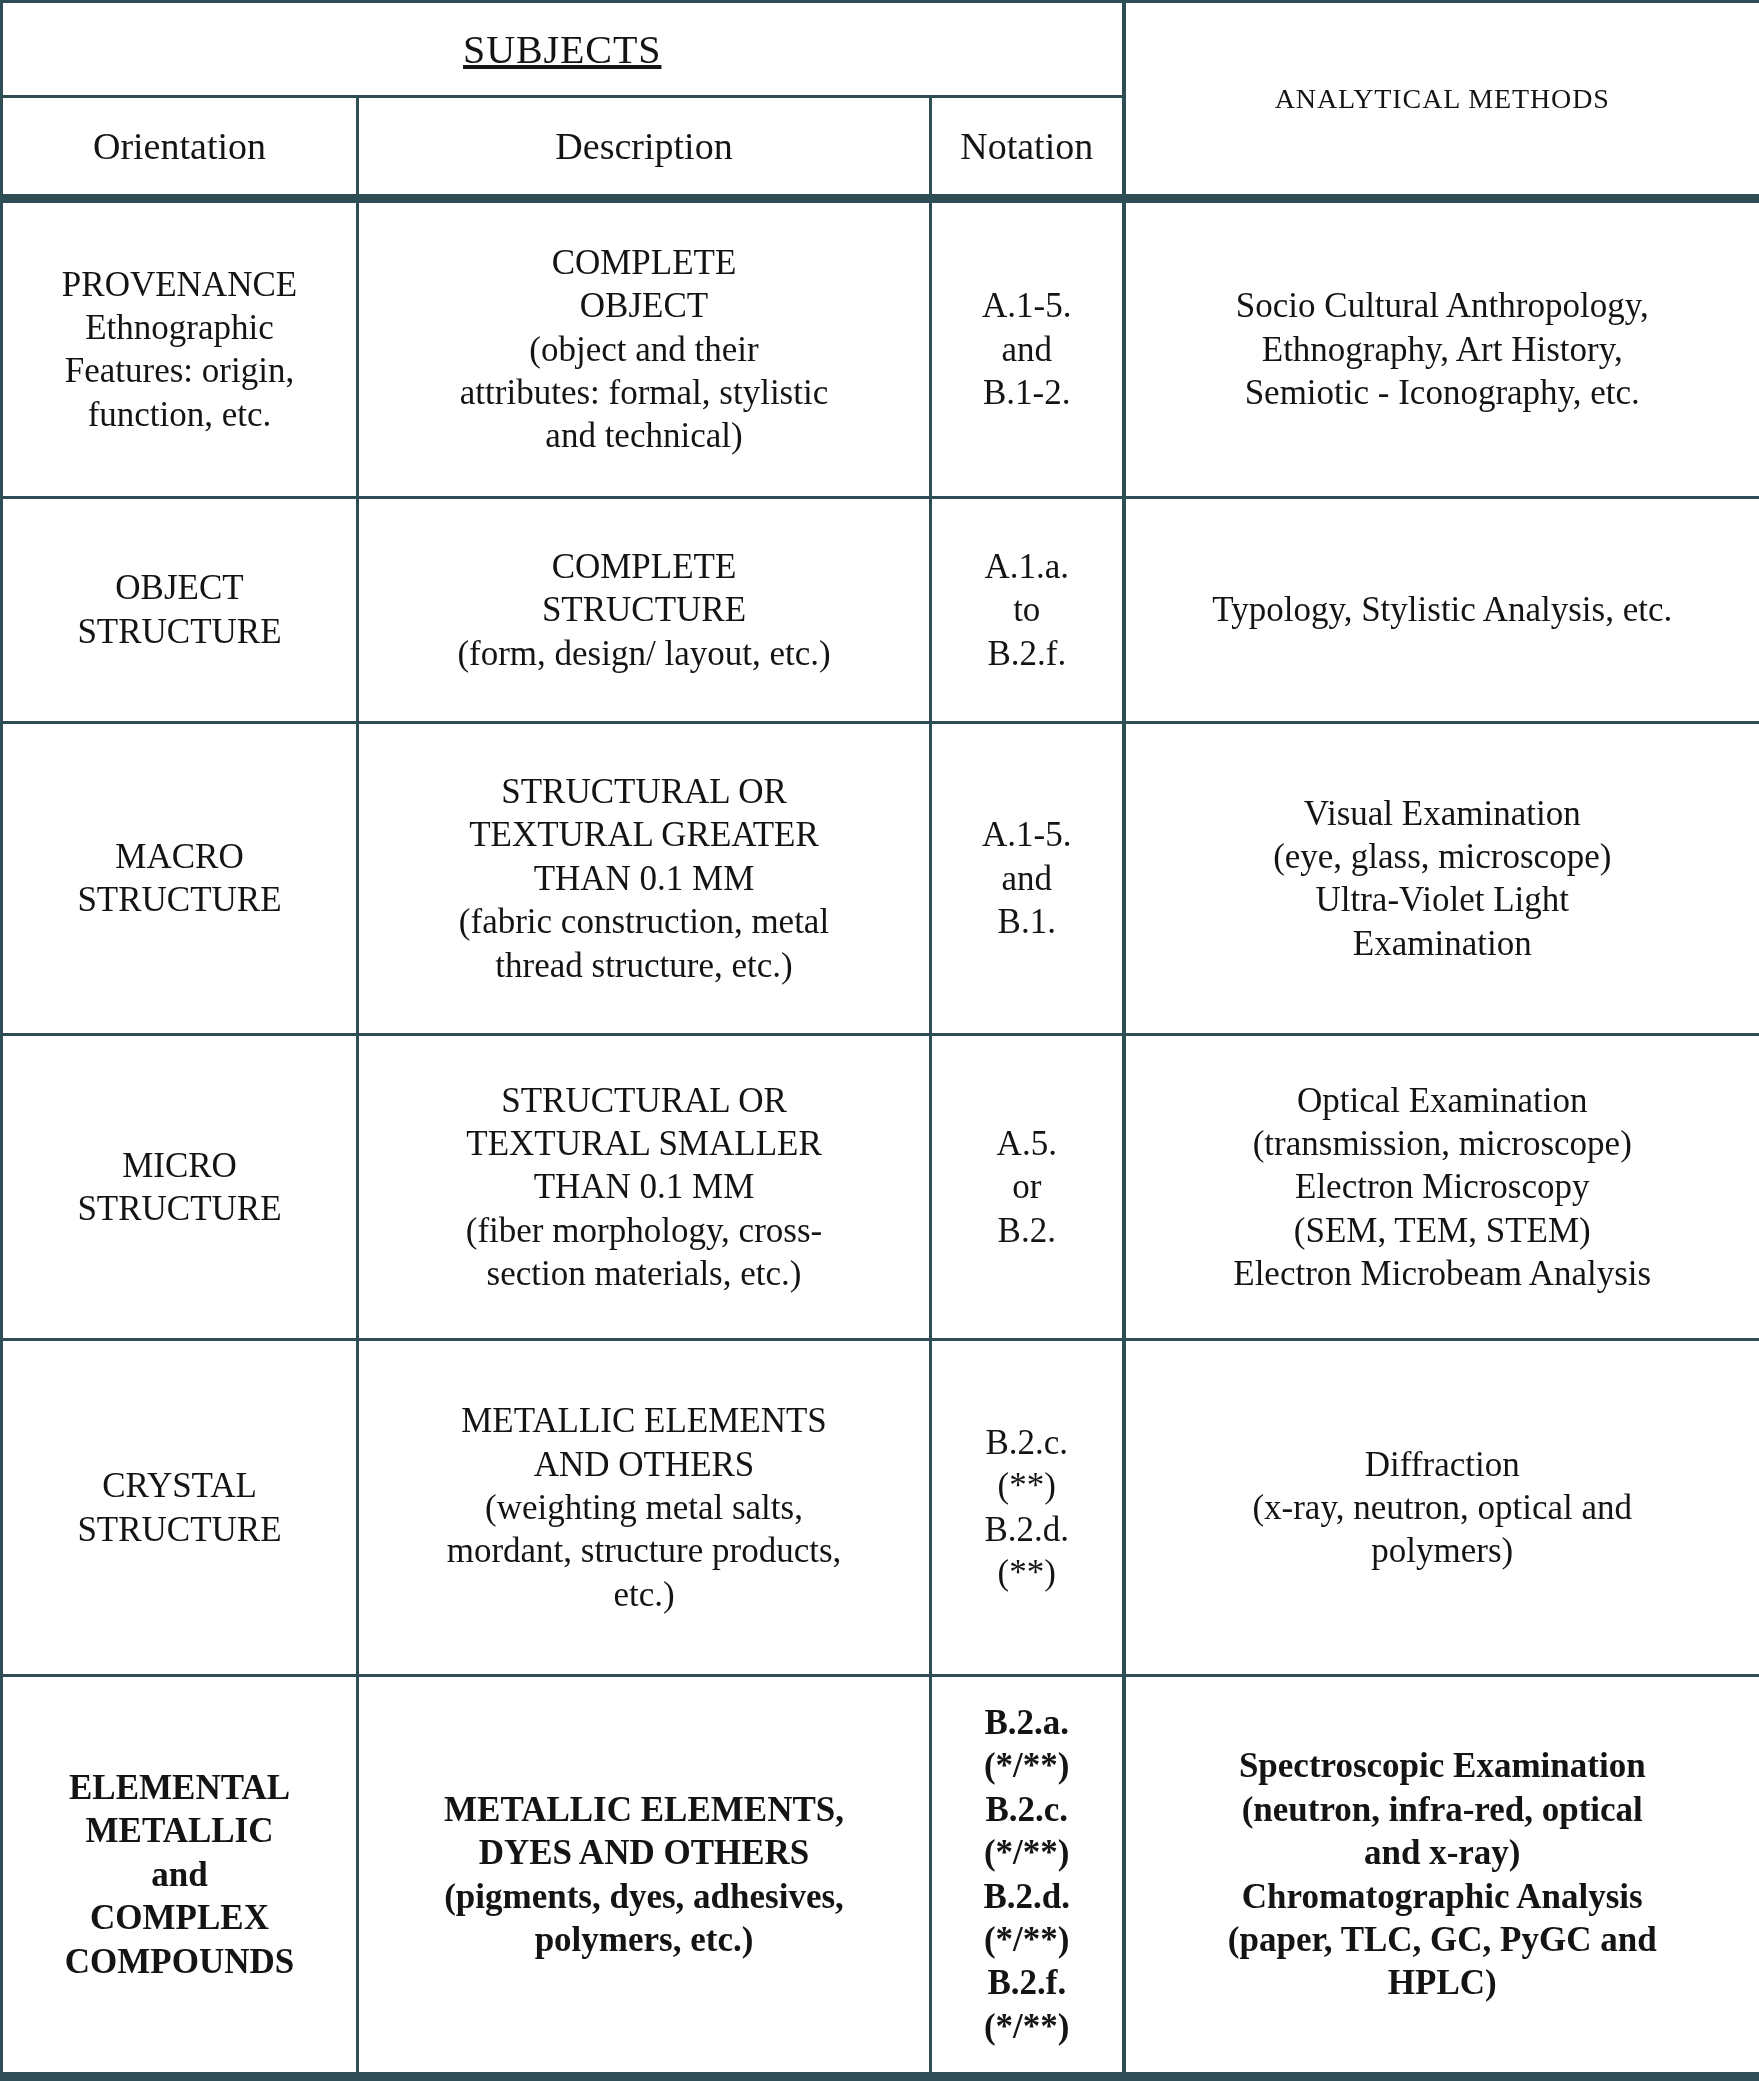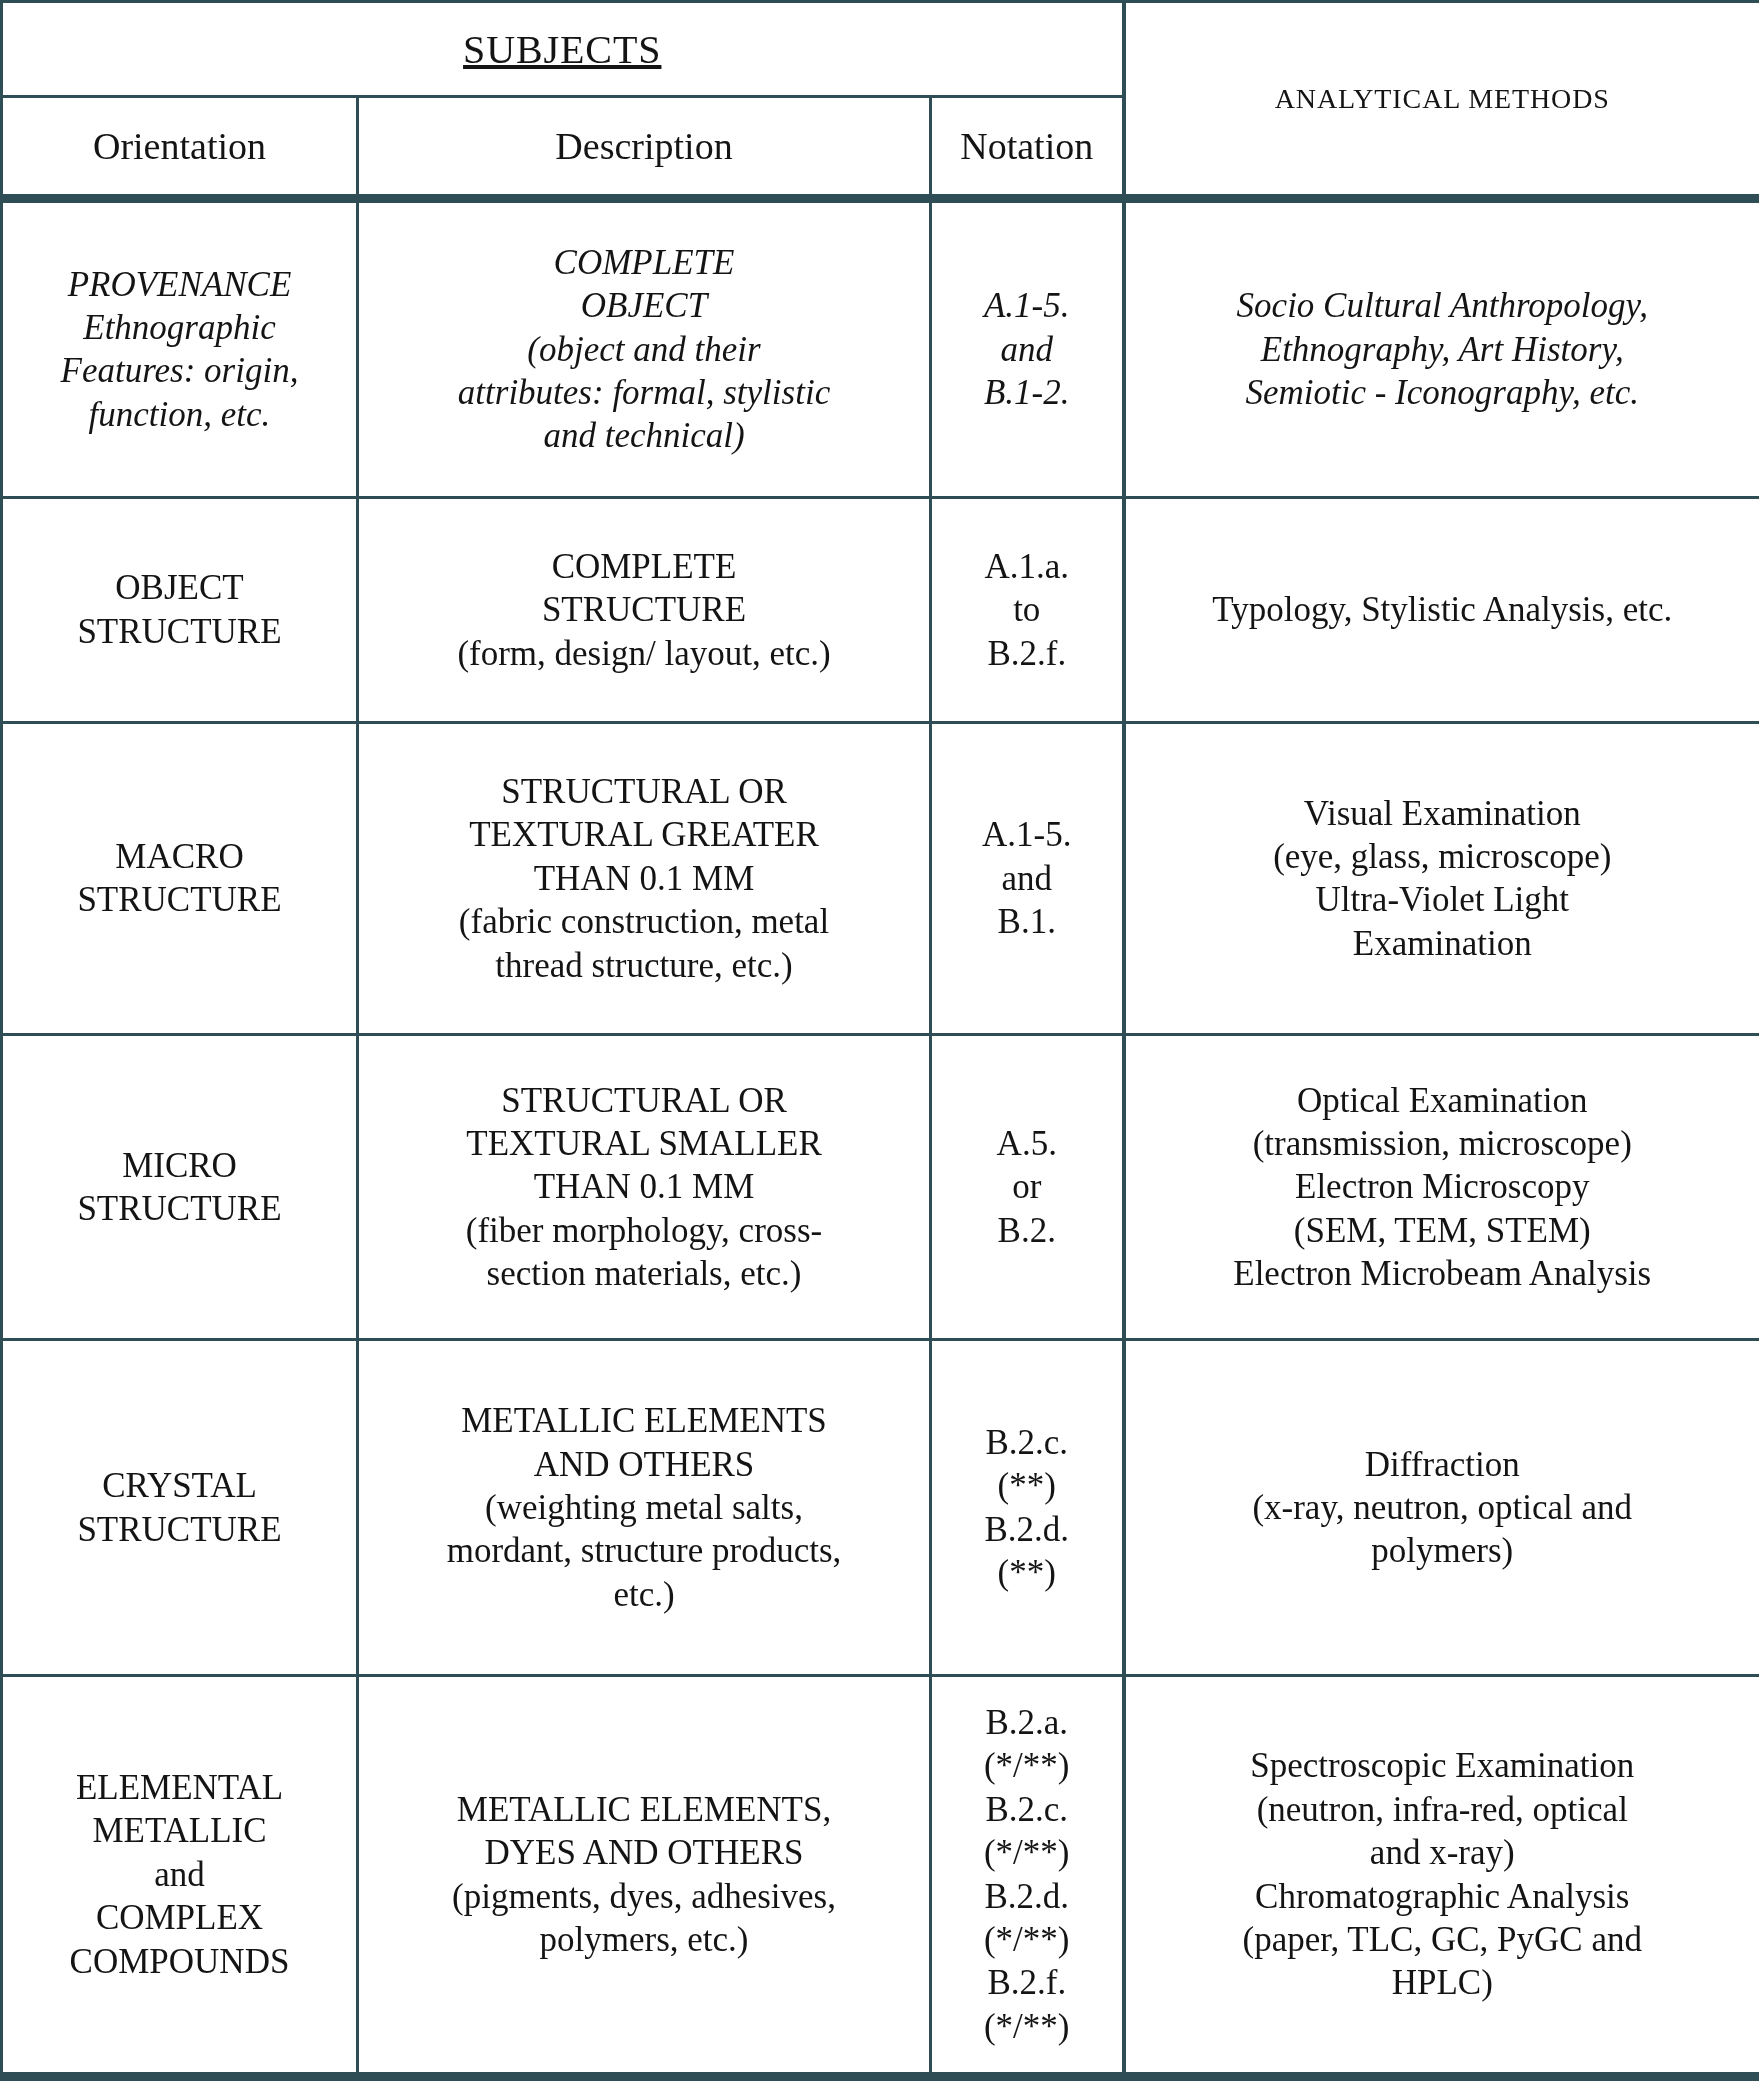--- a/index.html
+++ b/index.html
@@ -64,23 +64,23 @@
   
   tr.subhead th, th.methods-span {
     border-bottom: 9px solid var(--line);
   }
 
   tbody td {
     font-size: 35px;
     line-height: 1.24;
   }
   tbody td.methods-cell { border-left-width: 4.5px; }
-  tbody tr:last-child td { border-bottom: 9px solid var(--line); }
-
-  tr.r1 { height: 298px; font-style: italic; }
+  tbody tr:last-child td { border-bottom: 9px solid var(--line); font-weight: bold; }
+
+  tr.r1 { height: 298px; }
   tr.r2 { height: 225px; }
   tr.r3 { height: 311px; }
   tr.r4 { height: 305px; }
   tr.r5 { height: 335px; }
   tr.r6 { height: 400px; }
 </style>
 </head>
 <body>
 
 <div class="page">

